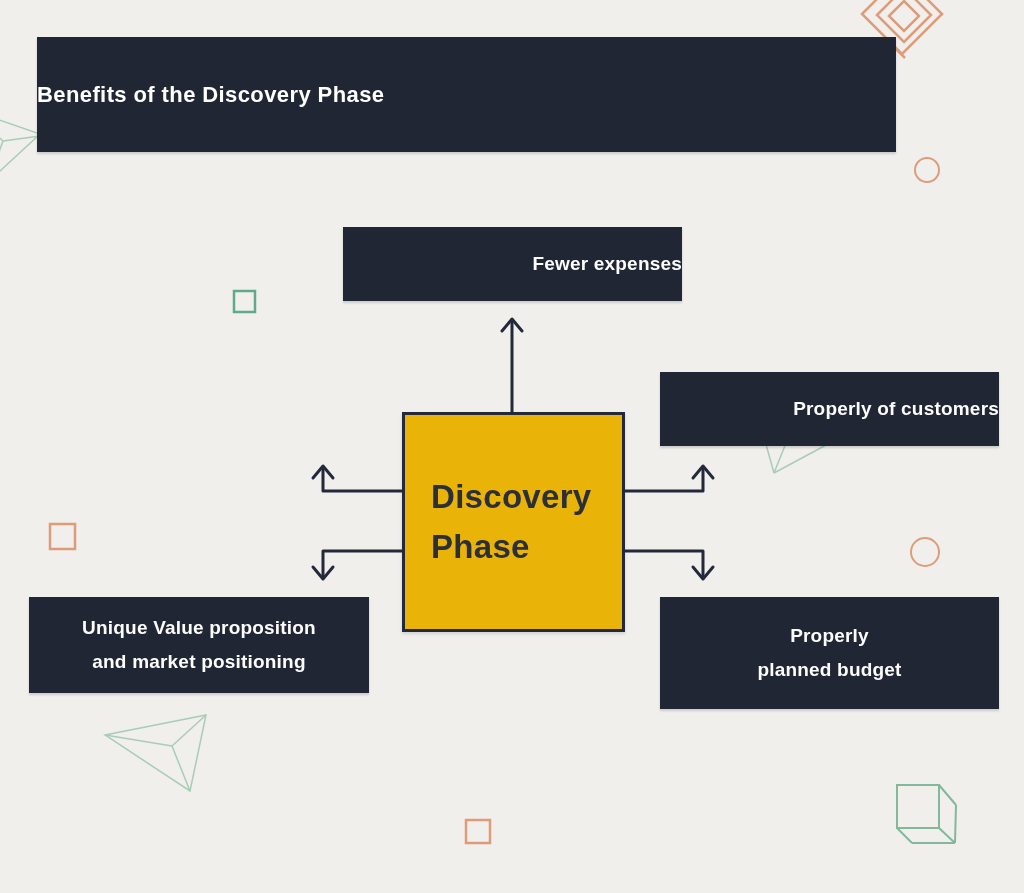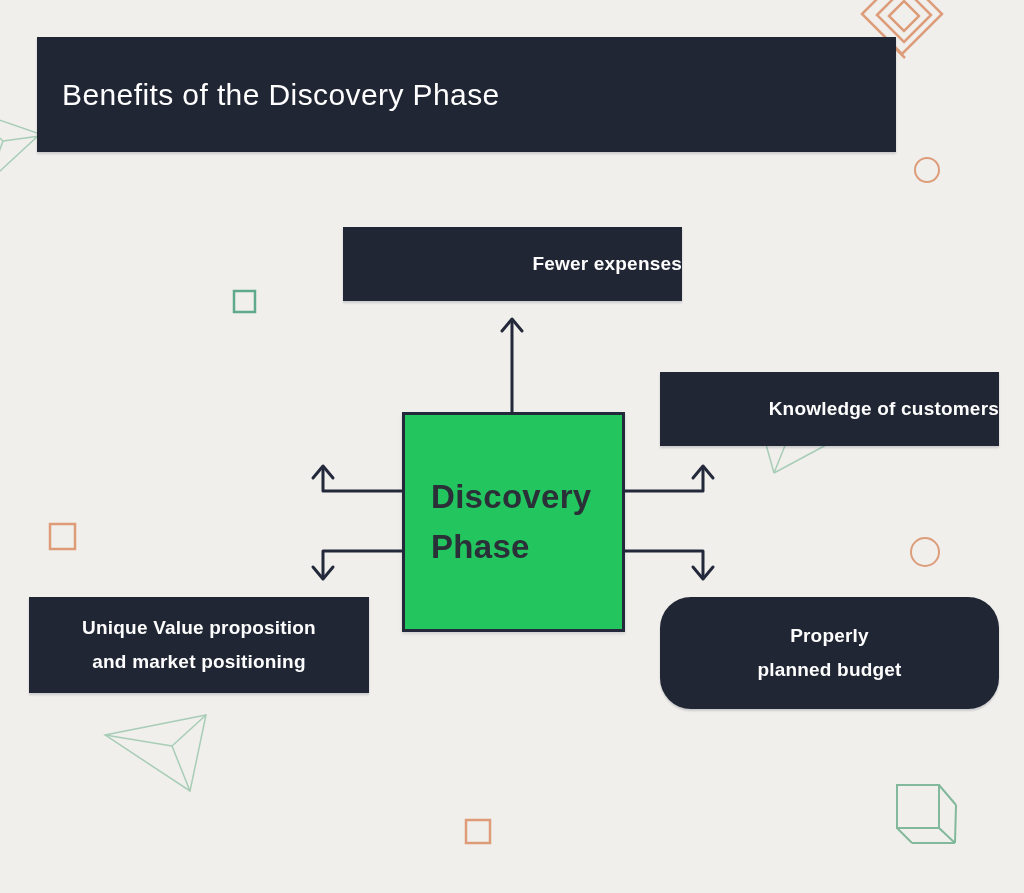--- a/index.html
+++ b/index.html
@@ -22,37 +22,36 @@
   .canvas{position:absolute;inset:0;width:1024px;height:893px;}
   .decor-layer{position:absolute;left:0;top:0;z-index:0;}
   .header{
     position:absolute;left:37px;top:37px;width:859px;height:115px;
     background:var(--dark);
     display:flex;align-items:center;
     z-index:2;
     box-shadow:0 2px 2px rgba(40,45,60,.18);
   }
   .header h1{
-    color:#ffffff;font-size:30px;font-weight:400;letter-spacing:.4px;
-    padding-left:25px;
+    color:#ffffff;font-size:22px;font-weight:700;letter-spacing:.4px;
   }
   .benefit{
     position:absolute;background:var(--dark);color:#fdfdfd;
     display:flex;align-items:center;justify-content:flex-end;text-align:center;
     font-weight:700;font-size:19px;line-height:34px;letter-spacing:.2px;
     z-index:2;box-shadow:0 2px 2px rgba(40,45,60,.18);
   }
   #box-fewer{left:343px;top:227px;width:339px;height:74px;}
   #box-competition{left:28px;top:372px;width:340px;height:74px;}
   #box-knowledge{left:660px;top:372px;width:339px;height:74px;}
   #box-unique{left:29px;top:597px;width:340px;height:96px;padding:0 44px;}
-  #box-budget{left:660px;top:597px;width:339px;height:112px;padding:0 92px;border-radius:31px;}
+  #box-budget{left:660px;top:597px;width:339px;height:112px;padding:0 92px;}
   .center-box{
     position:absolute;left:402px;top:412px;width:223px;height:220px;
-    background:#22c55e;border:3px solid var(--arrow);
+    background:#eab308;border:3px solid var(--arrow);
     display:flex;align-items:center;
     z-index:2;box-shadow:0 2px 3px rgba(40,45,60,.15);
   }
   .center-box span{
     display:block;padding-left:26px;width:200px;
     color:#2b2f38;font-size:33px;font-weight:700;line-height:50px;letter-spacing:.3px;
   }
 </style>
 </head>
 <body>
@@ -138,21 +137,21 @@
   <div class="center-box">
     <span>Discovery Phase</span>
   </div>
 
   <div class="benefit" id="box-fewer">
     <span>Fewer expenses</span>
   </div>
 
 
   <div class="benefit" id="box-knowledge">
-    <span>Knowledge of customers</span>
+    <span>Properly of customers</span>
   </div>
 
   <div class="benefit" id="box-unique">
     <span>Unique Value proposition and market positioning</span>
   </div>
 
   <div class="benefit" id="box-budget">
     <span>Properly planned budget</span>
   </div>
 

